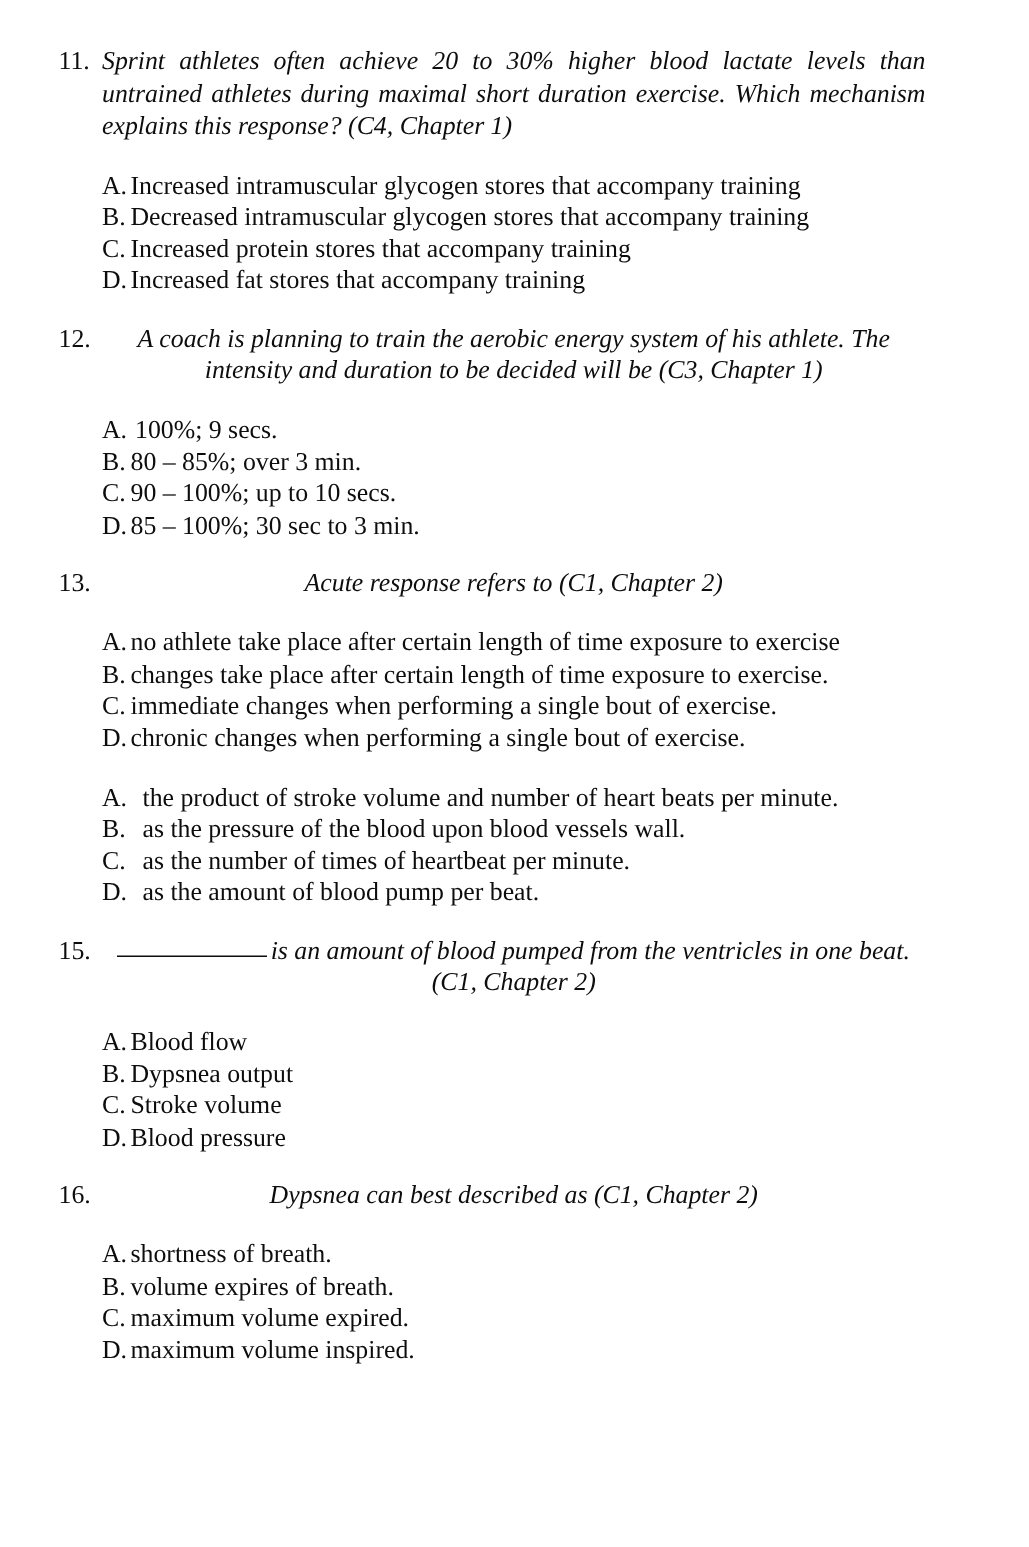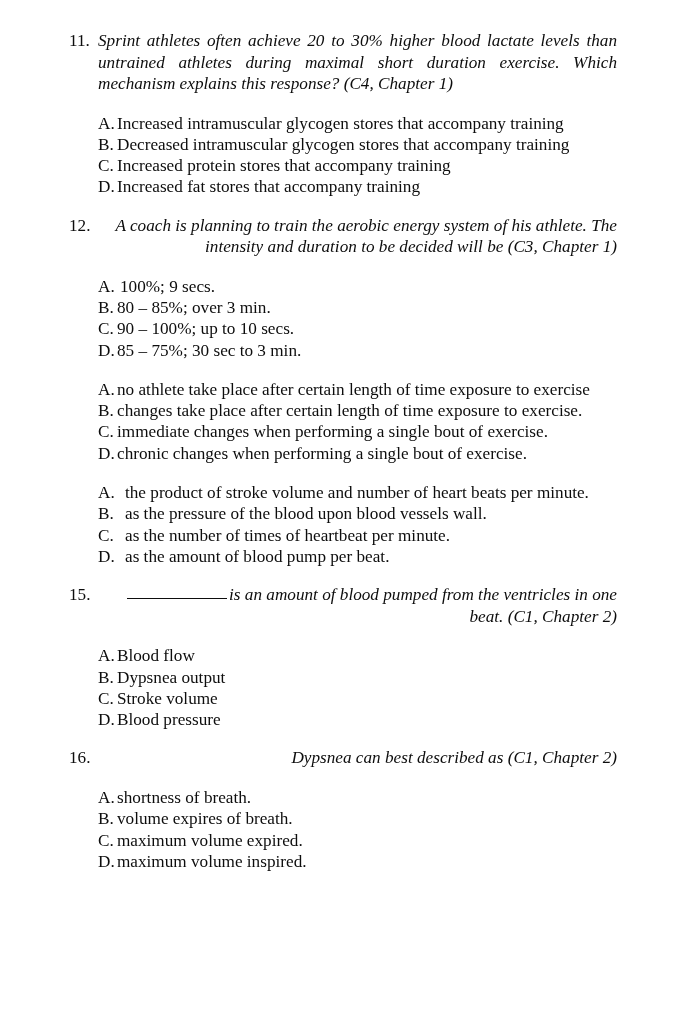--- a/index.html
+++ b/index.html
@@ -12,21 +12,21 @@
     background: #ffffff;
     font-family: "Liberation Serif", "DejaVu Serif", serif;
     color: #0d0d0d;
     -webkit-font-smoothing: antialiased;
   }
   .page {
     position: relative;
     width: 686px;
     height: 1031px;
     box-sizing: border-box;
-    padding: 30px 69px 0 69px;
+    padding: 30px 69px 0 39px;
   }
   .question-block {
     margin-bottom: 17px;
   }
   .q-head {
     display: flex;
     align-items: flex-start;
     font-size: 17.2px;
     line-height: 21.5px;
   }
@@ -35,21 +35,21 @@
     width: 29px;
     text-align: left;
   }
   .q-text {
     flex: 1 1 auto;
     text-align: justify;
     text-justify: inter-word;
     font-style: italic;
   }
   .q-text.nojustify {
-    text-align: right;
+    text-align: center;
   }
   .blank-line {
     display: inline-block;
     width: 100px;
     border-bottom: 1.3px solid #0d0d0d;
     vertical-align: 1px;
     margin-right: 2px;
   }
   .options {
     margin-top: 18px;
@@ -97,24 +97,28 @@
       </div>
       <div class="question-block">
         <div class="q-head">
           <span class="q-num">12.</span>
           <span class="q-text nojustify">A coach is planning to train the aerobic energy system of his athlete. The intensity and duration to be decided will be (C3, Chapter 1)</span>
         </div>
         <div class="options semi-gap">
           <div class="option"><span class="opt-letter opt-letter-a">A.</span><span class="opt-text">100%; 9 secs.</span></div>
           <div class="option"><span class="opt-letter">B.</span><span class="opt-text">80 – 85%; over 3 min.</span></div>
           <div class="option"><span class="opt-letter">C.</span><span class="opt-text">90 – 100%; up to 10 secs.</span></div>
-          <div class="option"><span class="opt-letter">D.</span><span class="opt-text">85 – 75%; 30 sec to 3 min.</span></div>
+          <div class="option"><span class="opt-letter">D.</span><span class="opt-text">85 – 100%; 30 sec to 3 min.</span></div>
         </div>
       </div>
       <div class="question-block">
+        <div class="q-head">
+          <span class="q-num">13.</span>
+          <span class="q-text nojustify">Acute response refers to (C1, Chapter 2)</span>
+        </div>
         <div class="options">
           <div class="option"><span class="opt-letter opt-letter-a">A.</span><span class="opt-text">no athlete take place after certain length of time exposure to exercise</span></div>
           <div class="option"><span class="opt-letter">B.</span><span class="opt-text">changes take place after certain length of time exposure to exercise.</span></div>
           <div class="option"><span class="opt-letter">C.</span><span class="opt-text">immediate changes when performing a single bout of exercise.</span></div>
           <div class="option"><span class="opt-letter">D.</span><span class="opt-text">chronic changes when performing a single bout of exercise.</span></div>
         </div>
       </div>
       <div class="question-block">
         <div class="options wide-gap">
           <div class="option"><span class="opt-letter opt-letter-a">A.</span><span class="opt-text">the product of stroke volume and number of heart beats per minute.</span></div>

